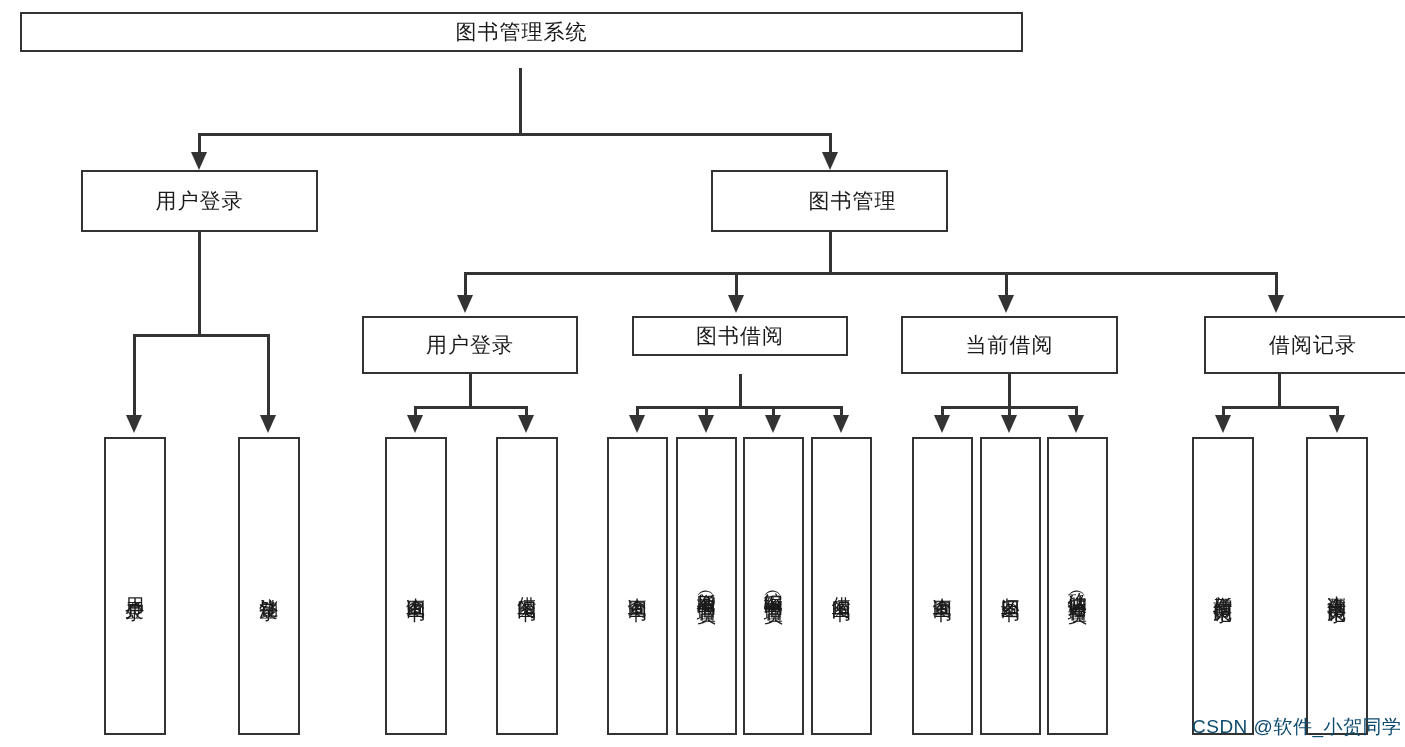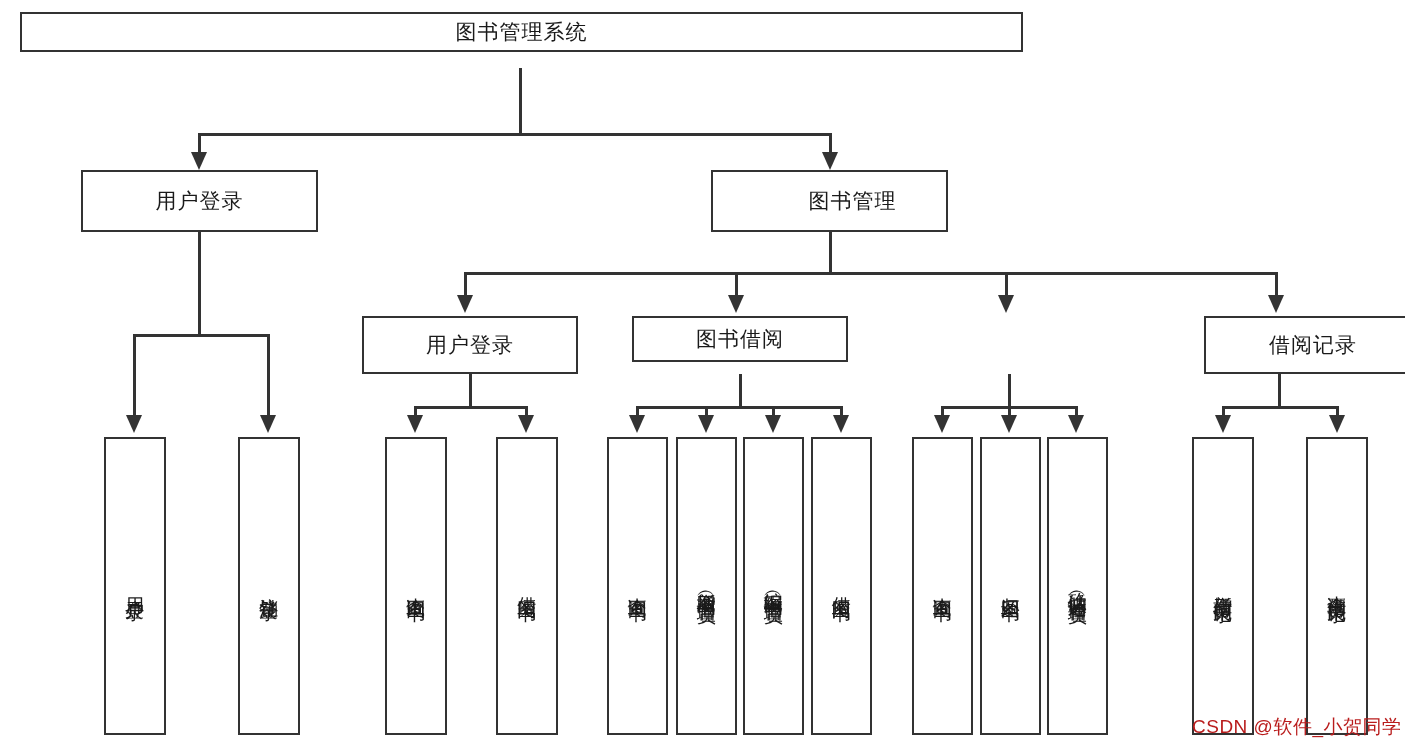--- a/index.html
+++ b/index.html
@@ -59,21 +59,21 @@
     position: absolute;
     width: 0;
     height: 0;
     border-left: 8px solid transparent;
     border-right: 8px solid transparent;
     border-top: 18px solid #333333;
   }
   .watermark {
     position: absolute;
     font-size: 19px;
-    color: #b91c1c;
+    color: #0c4a6e;
     white-space: nowrap;
     letter-spacing: 0.5px;
   }
 </style>
 </head>
 <body>
 
 <div id="canvas">
 
   <div class="node horizontal" style="left:20px; top:12px; width:1003px; height:40px;">图书管理系统</div>
@@ -103,21 +103,22 @@
   <div class="edge v" style="left:464px; top:272px; width:3px; height:26px;"></div>
   <div class="arrow" style="left:457px; top:295px;"></div>
   <div class="edge v" style="left:735px; top:272px; width:3px; height:26px;"></div>
   <div class="arrow" style="left:728px; top:295px;"></div>
   <div class="edge v" style="left:1005px; top:272px; width:3px; height:26px;"></div>
   <div class="arrow" style="left:998px; top:295px;"></div>
   <div class="edge v" style="left:1275px; top:272px; width:3px; height:26px;"></div>
   <div class="arrow" style="left:1268px; top:295px;"></div>
 
   <div class="node horizontal" style="left:362px; top:316px; width:216px; height:58px;">用户登录</div>
-  <div class="node horizontal" style="left:632px; top:316px; width:216px; height:46px;">图书借阅</div>
+  <div class="node horizontal" style="left:632px; top:316px; width:216px; height:40px;">图书借阅</div>
+  <div class="node horizontal" style="left:901px; top:316px; width:217px; height:58px;">当前借阅</div>
   <div class="node horizontal" style="left:1204px; top:316px; width:218px; height:58px;">借阅记录</div>
 
   <div class="edge v" style="left:469px; top:374px; width:3px; height:34px;"></div>
   <div class="edge h" style="left:414px; top:406px; width:114px; height:3px;"></div>
   <div class="edge v" style="left:414px; top:406px; width:3px; height:13px;"></div>
   <div class="arrow" style="left:407px; top:415px;"></div>
   <div class="edge v" style="left:525px; top:406px; width:3px; height:13px;"></div>
   <div class="arrow" style="left:518px; top:415px;"></div>
 
   <div class="edge v" style="left:739px; top:374px; width:3px; height:34px;"></div>

